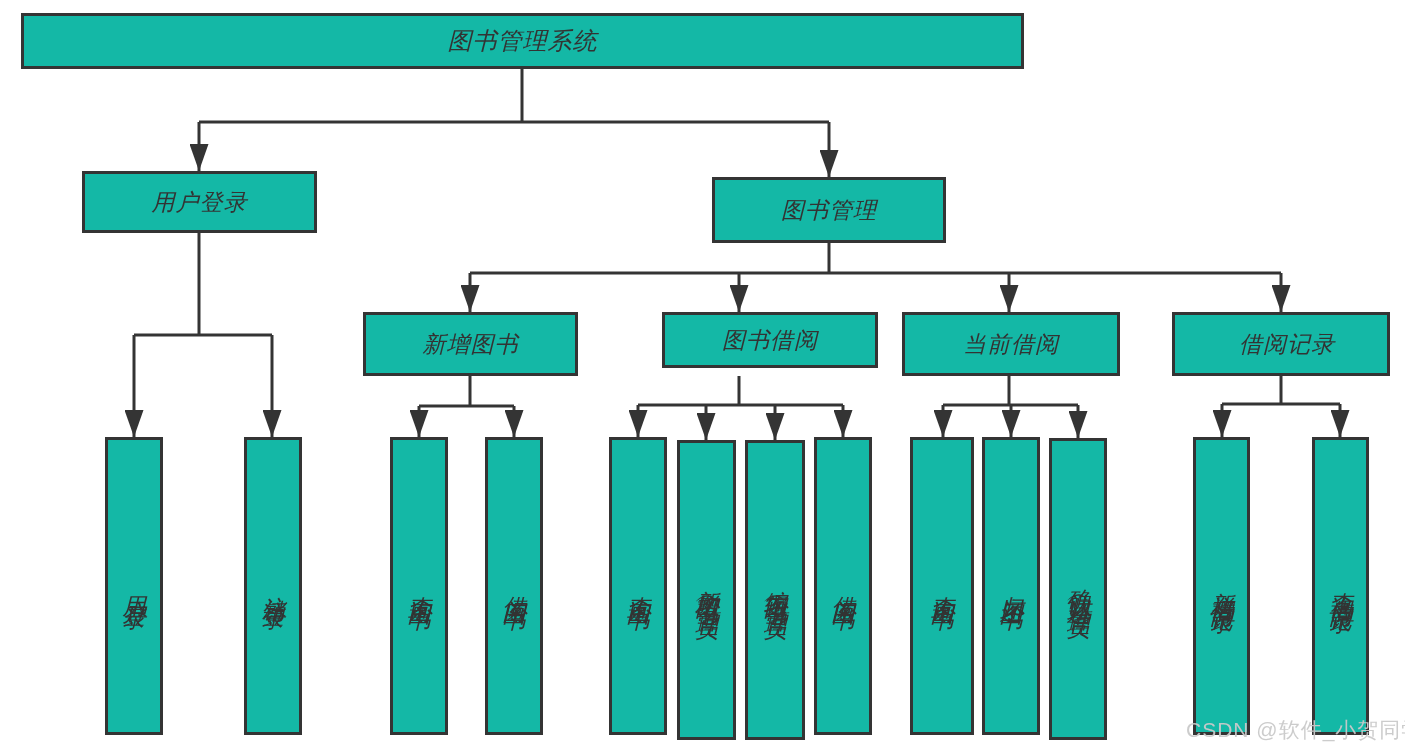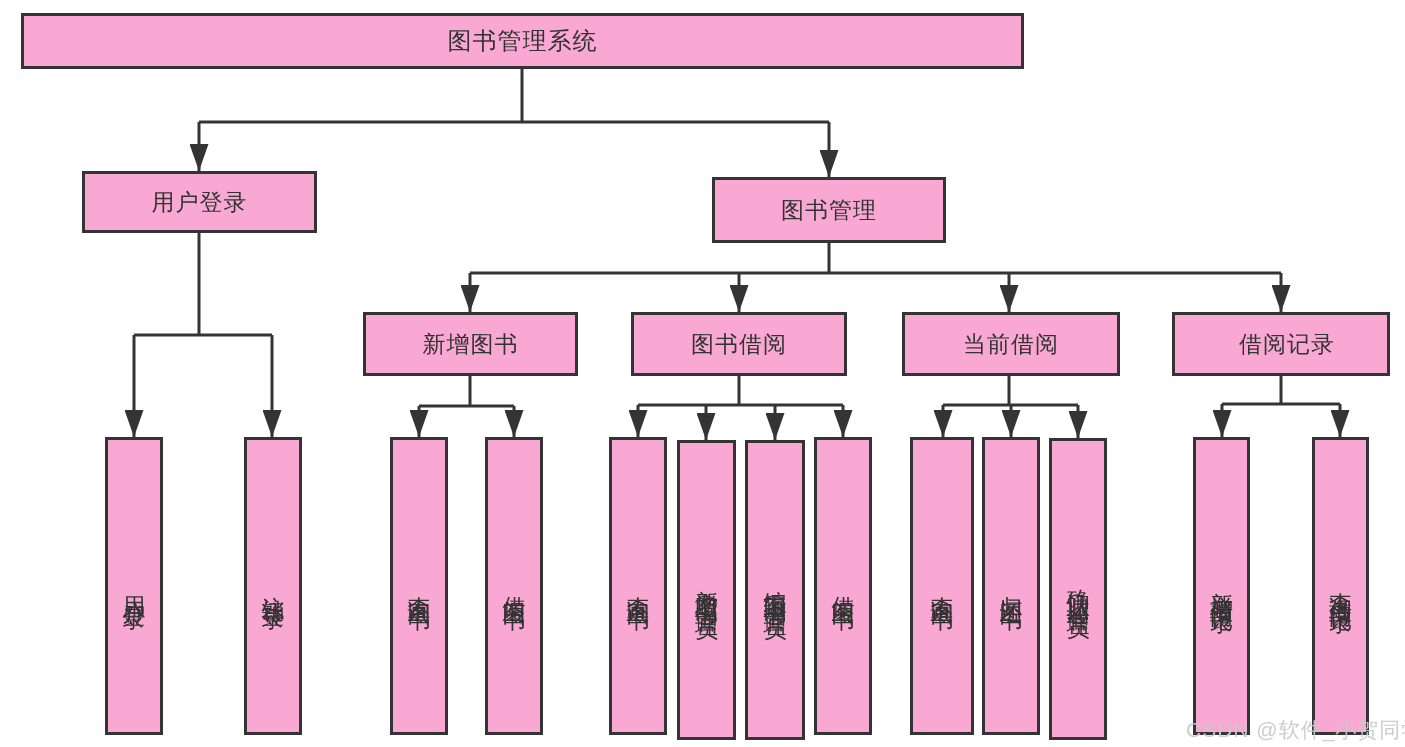--- a/index.html
+++ b/index.html
@@ -23,30 +23,31 @@
   }
   .wire {
     stroke: #343434;
     stroke-width: 3;
     fill: none;
   }
   .box {
     position: absolute;
     box-sizing: border-box;
     border: 3px solid #343434;
-    background: #f9a8d4;
+    background: #14b8a6;
     color: #333333;
     display: flex;
     align-items: center;
     justify-content: center;
     z-index: 2;
     font-size: 23px;
     letter-spacing: 1px;
     text-align: center;
     line-height: 1;
+    font-style: italic;
   }
   .box.root {
     font-size: 24px;
   }
   .box.v {
     writing-mode: vertical-rl;
     text-orientation: mixed;
     letter-spacing: 4px;
     font-size: 23px;
   }
@@ -106,21 +107,21 @@
     <line class="wire" x1="1222" y1="404" x2="1222" y2="437" marker-end="url(#arw)"></line>
     <line class="wire" x1="1340" y1="404" x2="1340" y2="437" marker-end="url(#arw)"></line>
   </svg>
 
   <div class="box root" style="left:21px; top:13px; width:1003px; height:56px;">图书管理系统</div>
 
   <div class="box" style="left:82px; top:171px; width:235px; height:62px;">用户登录</div>
   <div class="box" style="left:712px; top:177px; width:234px; height:66px;">图书管理</div>
 
   <div class="box" style="left:363px; top:312px; width:215px; height:64px;">新增图书</div>
-  <div class="box" style="left:631px; top:312px; width:216px; height:64px;">图书借阅</div>
+  <div class="box" style="left:662px; top:312px; width:216px; height:56px;">图书借阅</div>
   <div class="box" style="left:902px; top:312px; width:218px; height:64px;">当前借阅</div>
   <div class="box" style="left:1172px; top:312px; width:218px; height:64px;padding-left:12px;">借阅记录</div>
 
   <div class="box v" style="left:105px; top:437px; width:58px; height:298px;">用户登录</div>
   <div class="box v" style="left:244px; top:437px; width:58px; height:298px;">注销登录</div>
 
   <div class="box v" style="left:390px; top:437px; width:58px; height:298px;">查询图书</div>
   <div class="box v" style="left:485px; top:437px; width:58px; height:298px;">借阅图书</div>
 
   <div class="box v" style="left:609px; top:437px; width:58px; height:298px;">查询图书</div>

